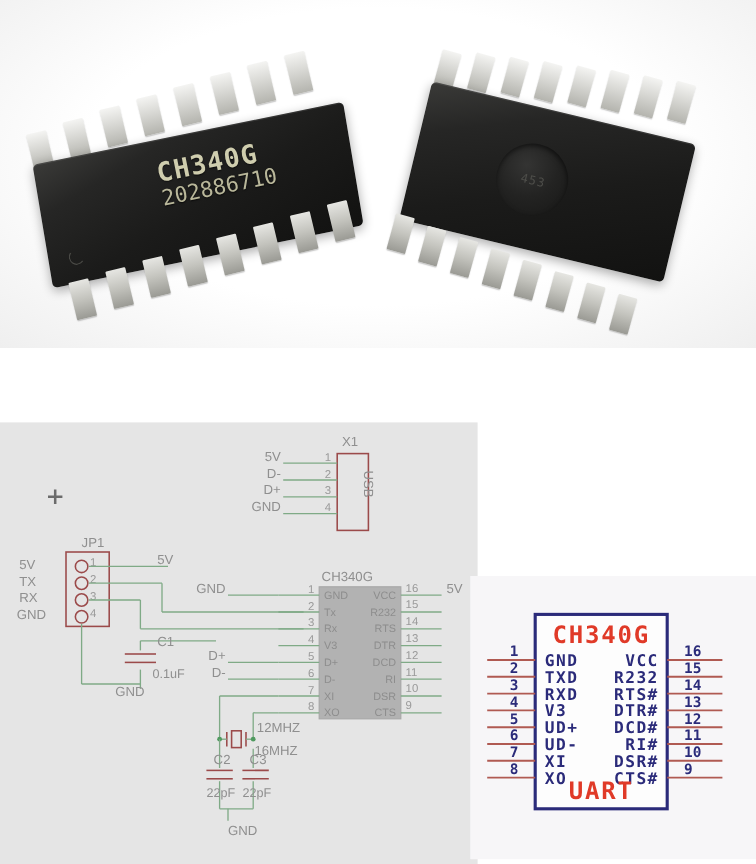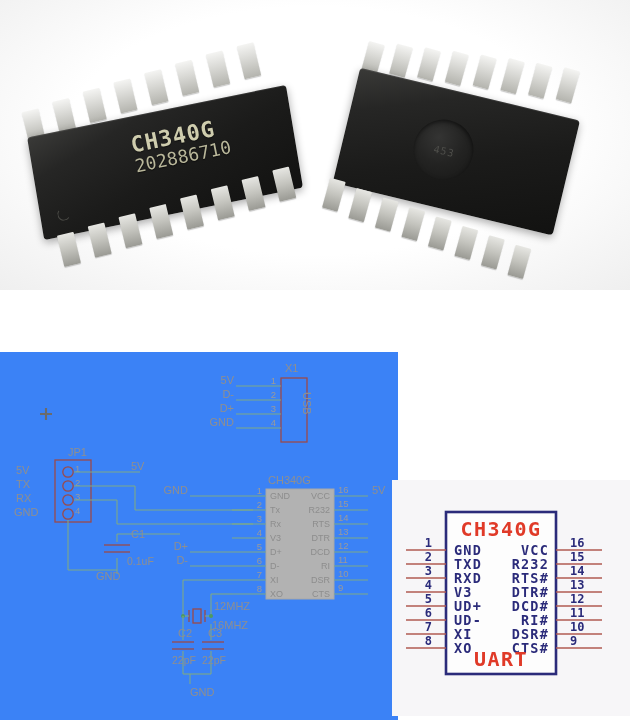--- a/index.html
+++ b/index.html
@@ -41,21 +41,21 @@
   
   #chipB{left:320px;top:34px;width:300px;height:250px;transform:rotate(13.5deg);}
   #chipB .body{left:22px;top:62px;width:226px;height:118px;}
   #chipB .dimple{position:absolute;left:92px;top:92px;width:60px;height:60px;border-radius:50%;
     background:radial-gradient(circle at 38% 32%,#343433 0%,#232322 48%,#171716 100%);
     box-shadow:inset 0 2px 4px rgba(0,0,0,.55);}
   #chipB .dmark{position:absolute;left:100px;top:118px;width:46px;text-align:center;
     font-family:"DejaVu Sans Mono",monospace;font-size:10px;color:#4e4e4a;letter-spacing:1px;}
 
   
-  .sch{position:absolute;left:0;top:352px;width:398px;height:368px;background:#3b82f6;}
+  .sch{position:absolute;left:0;top:352px;width:398px;height:368px;background:#e5e5e5;}
   .sch svg{display:block;}
 
   
   .pinpanel{position:absolute;left:392px;top:480px;width:238px;height:236px;
     background:#f7f6f8;}
   .pinpanel svg{display:block;}
 </style>
 </head>
 <body>
 

